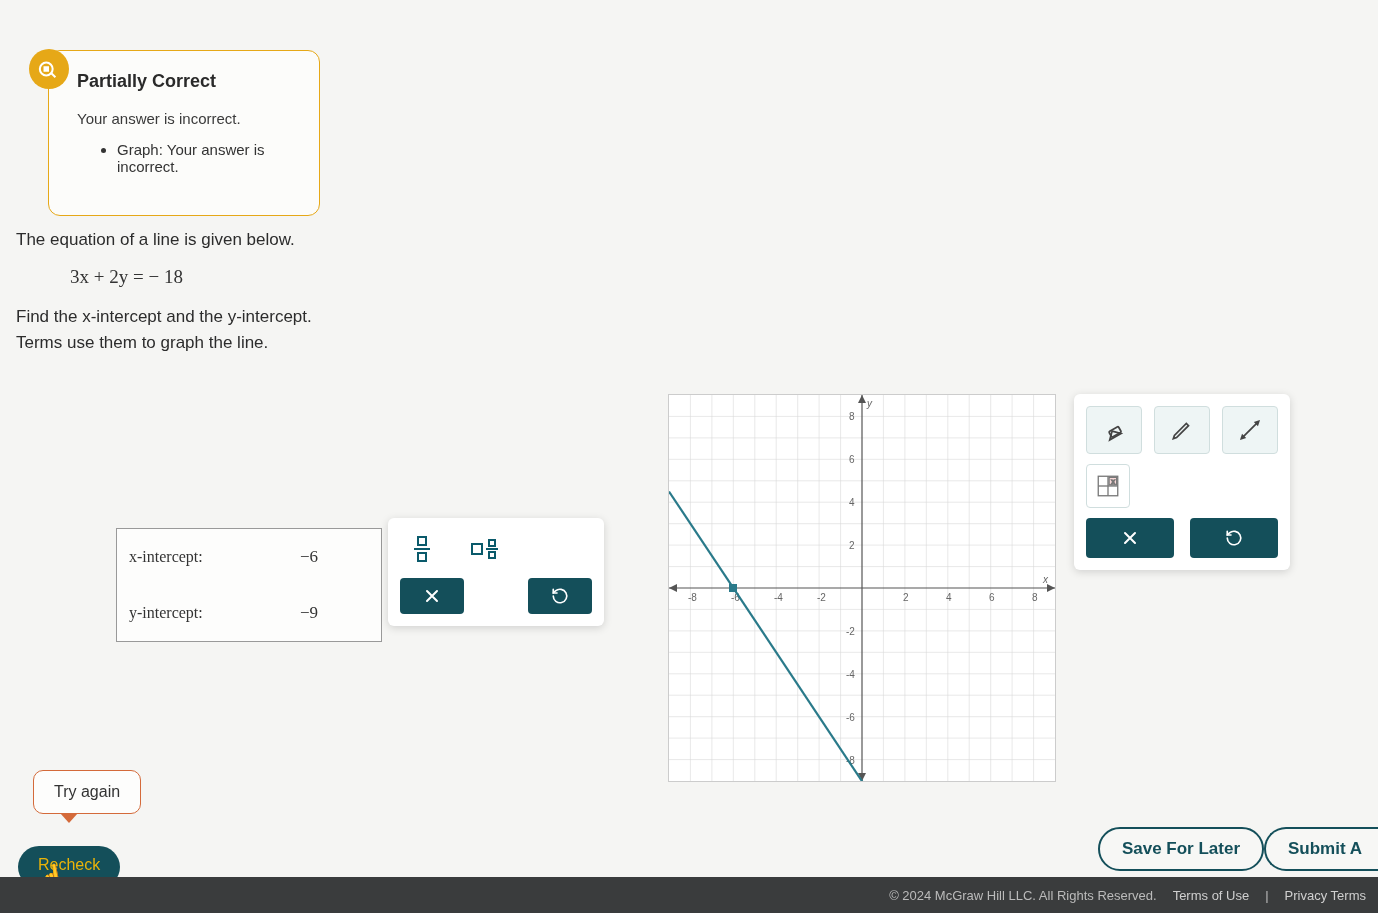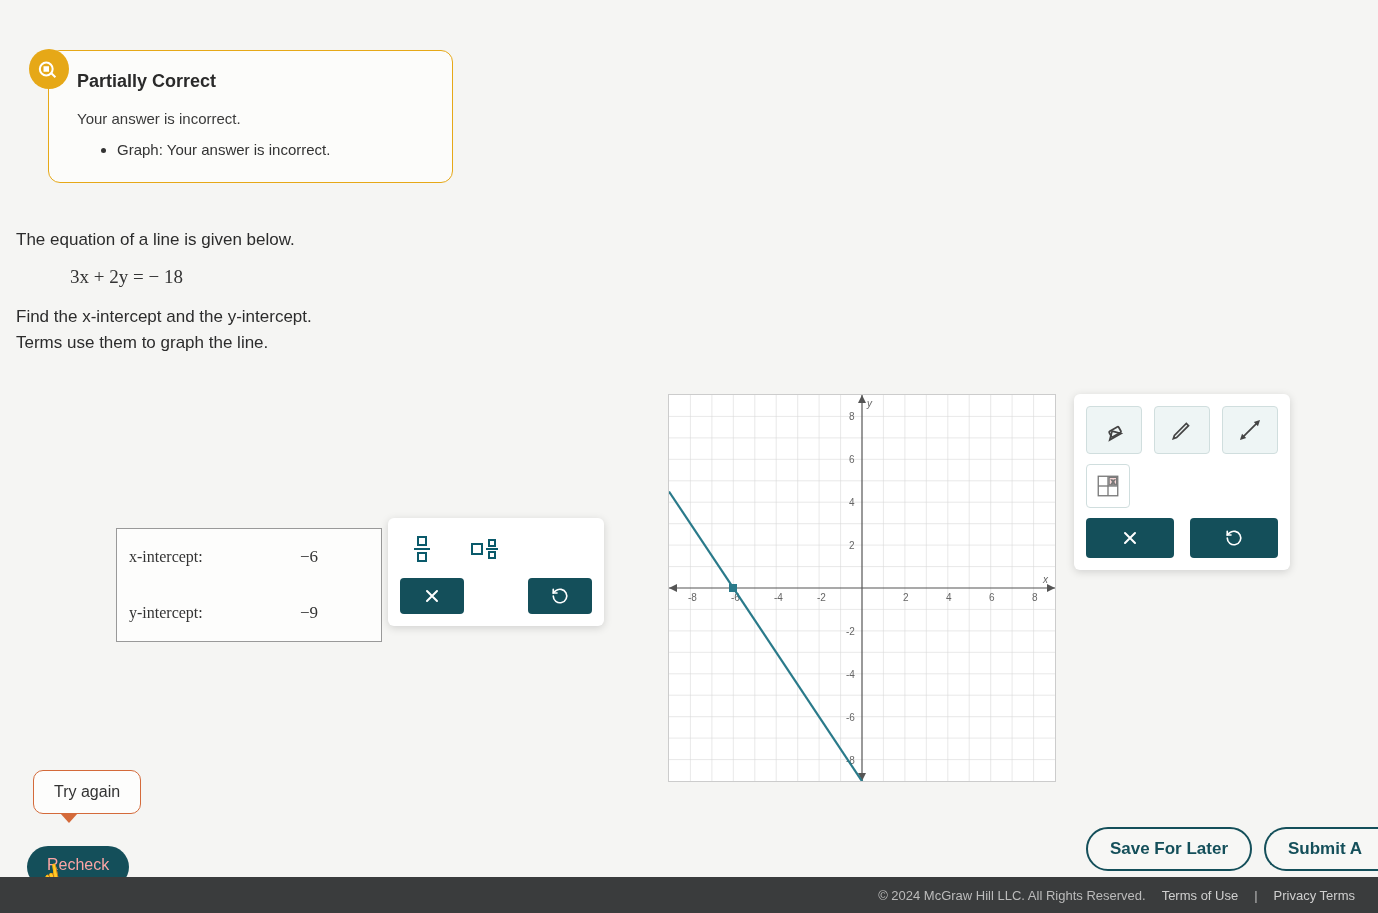--- a/index.html
+++ b/index.html
@@ -9,24 +9,24 @@
     width: 1378px;
     height: 913px;
     position: relative;
     color: #333;
     overflow: hidden;
   }
   .feedback-card {
     position: absolute;
     top: 50px;
     left: 48px;
-    width: 405px;
+    width: 272px;
     border: 1.5px solid #e6a817;
     border-radius: 12px;
-    padding: 20px 22px 24px 28px;
+    padding: 20px 22px 40px 28px;
     background: #fcfcfa;
   }
   .feedback-icon {
     position: absolute;
     left: -20px;
     top: -2px;
     width: 40px;
     height: 40px;
     border-radius: 50%;
     background: #e6a817;
@@ -199,24 +199,24 @@
     position: absolute;
     bottom: -10px;
     left: 26px;
     width: 0; height: 0;
     border-left: 9px solid transparent;
     border-right: 9px solid transparent;
     border-top: 10px solid #d46a3a;
   }
   .recheck-btn {
     position: absolute;
-    left: 27px;
+    left: 18px;
     top: 846px;
     background: #144f5a;
-    color: #fca5a5;
+    color: #eab308;
     border-radius: 22px;
     padding: 10px 20px 14px 20px;
     font-size: 16px;
     cursor: pointer;
   }
   .cursor-hand {
     position: absolute;
     left: 36px;
     top: 864px;
     font-size: 26px;
@@ -228,30 +228,29 @@
     bottom: 0;
     left: 0;
     right: 0;
     height: 36px;
     background: #3a3c3d;
     color: #bbb;
     font-size: 13px;
     display: flex;
     align-items: center;
     justify-content: flex-end;
-    padding-right: 23px;
+    padding-right: 12px;
     gap: 16px;
   }
   .footer a { color: #cfcfcf; text-decoration: none; cursor: pointer; }
   .action-btns {
     position: absolute;
     right: 0;
     bottom: 42px;
     display: flex;
-    gap: 12px;
   }
   .pill-btn {
     border: 2px solid #144f5a;
     border-radius: 24px;
     padding: 10px 22px;
     font-size: 17px;
     background: #f7f7f5;
     color: #144f5a;
     font-weight: 600;
     cursor: pointer;

